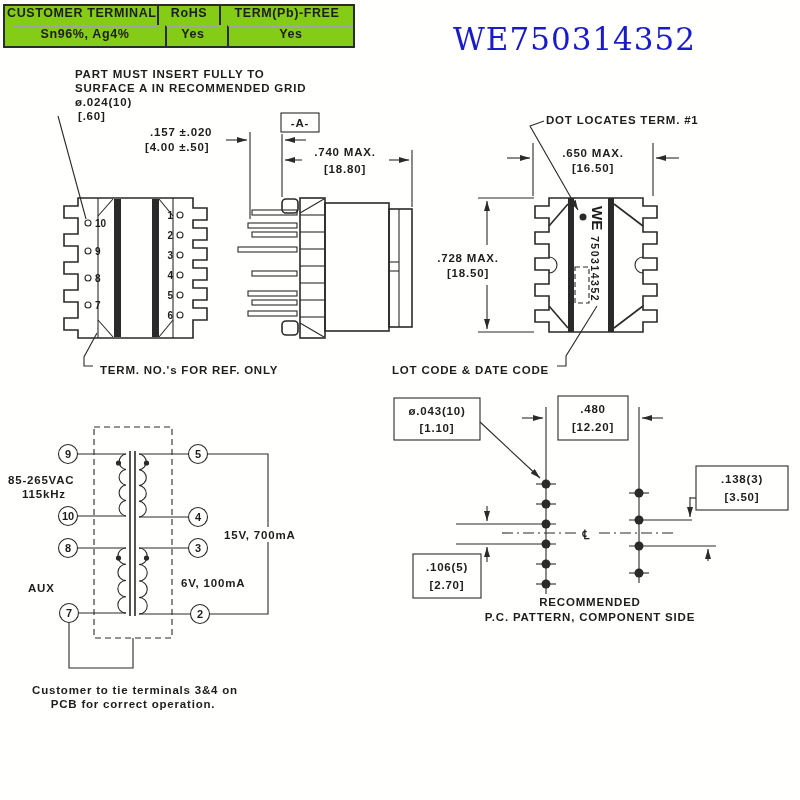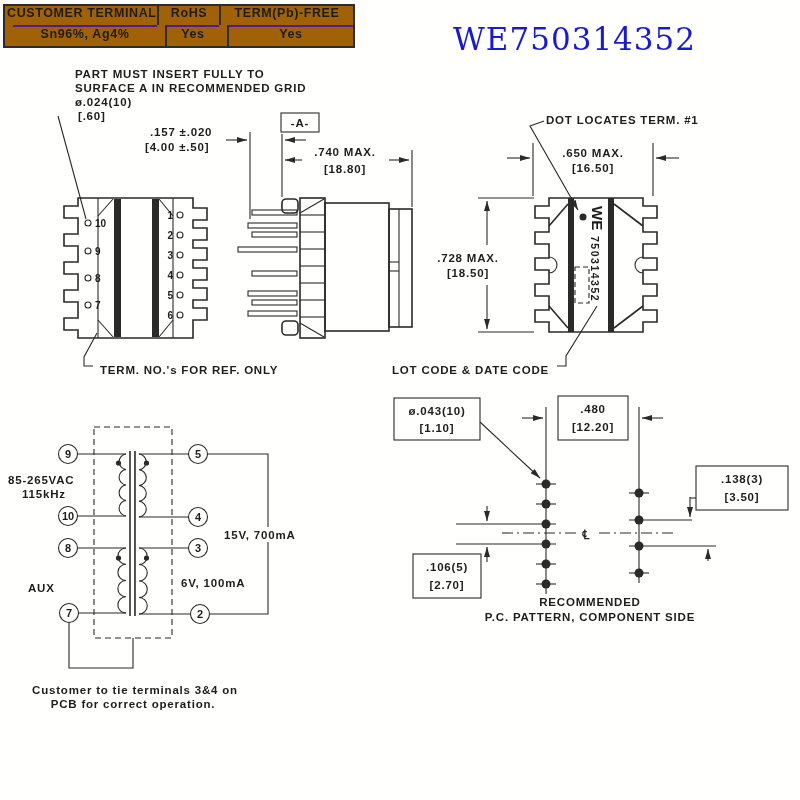--- a/index.html
+++ b/index.html
@@ -1,26 +1,26 @@
 <!DOCTYPE html>
 <html><head>
 <meta charset="utf-8">
 <style>
   html,body{margin:0;padding:0;background:#fff;}
   .stage{position:relative;width:800px;height:800px;background:#fffffd;overflow:hidden;
          font-family:"Liberation Sans",sans-serif;}
   .stage svg{position:absolute;left:0;top:0;}
   
   .ctable{position:absolute;left:3px;top:4px;display:grid;
-          grid-template-columns:152px 62px 134px;border:2px solid #2b2b2b;background:#a16207;}
+          grid-template-columns:152px 62px 134px;border:2px solid #2b2b2b;background:#84cc16;}
   .ctable .c{border-left:2px solid #2b2b2b;height:19px;line-height:19px;text-align:center;
              font:bold 12.5px "Liberation Sans",sans-serif;letter-spacing:.6px;color:#1d1d1d;
              padding:0 2px;white-space:nowrap;}
   .ctable .c.first{border-left:none;}
-  .ctable .c.r2{border-top:2px solid #4c1d95;margin-left:8px;}
+  .ctable .c.r2{border-top:2px solid #a3a3a3;margin-left:8px;}
   
   .ln{stroke:#2a2a2a;stroke-width:1.6;fill:none;}
   .tn{stroke:#2a2a2a;stroke-width:1.1;fill:none;}
   .fl{fill:#2a2a2a;stroke:none;}
   .wbg{fill:#fffffd;stroke:none;}
   .t{font:bold 11.5px "Liberation Sans",sans-serif;fill:#1d1d1d;letter-spacing:.8px;}
   .tc{text-anchor:middle;}
   .te{text-anchor:end;}
   .ts{font:bold 10px "Liberation Sans",sans-serif;fill:#1d1d1d;}
   .tt{font:bold 11px "Liberation Sans",sans-serif;fill:#1d1d1d;text-anchor:middle;}

